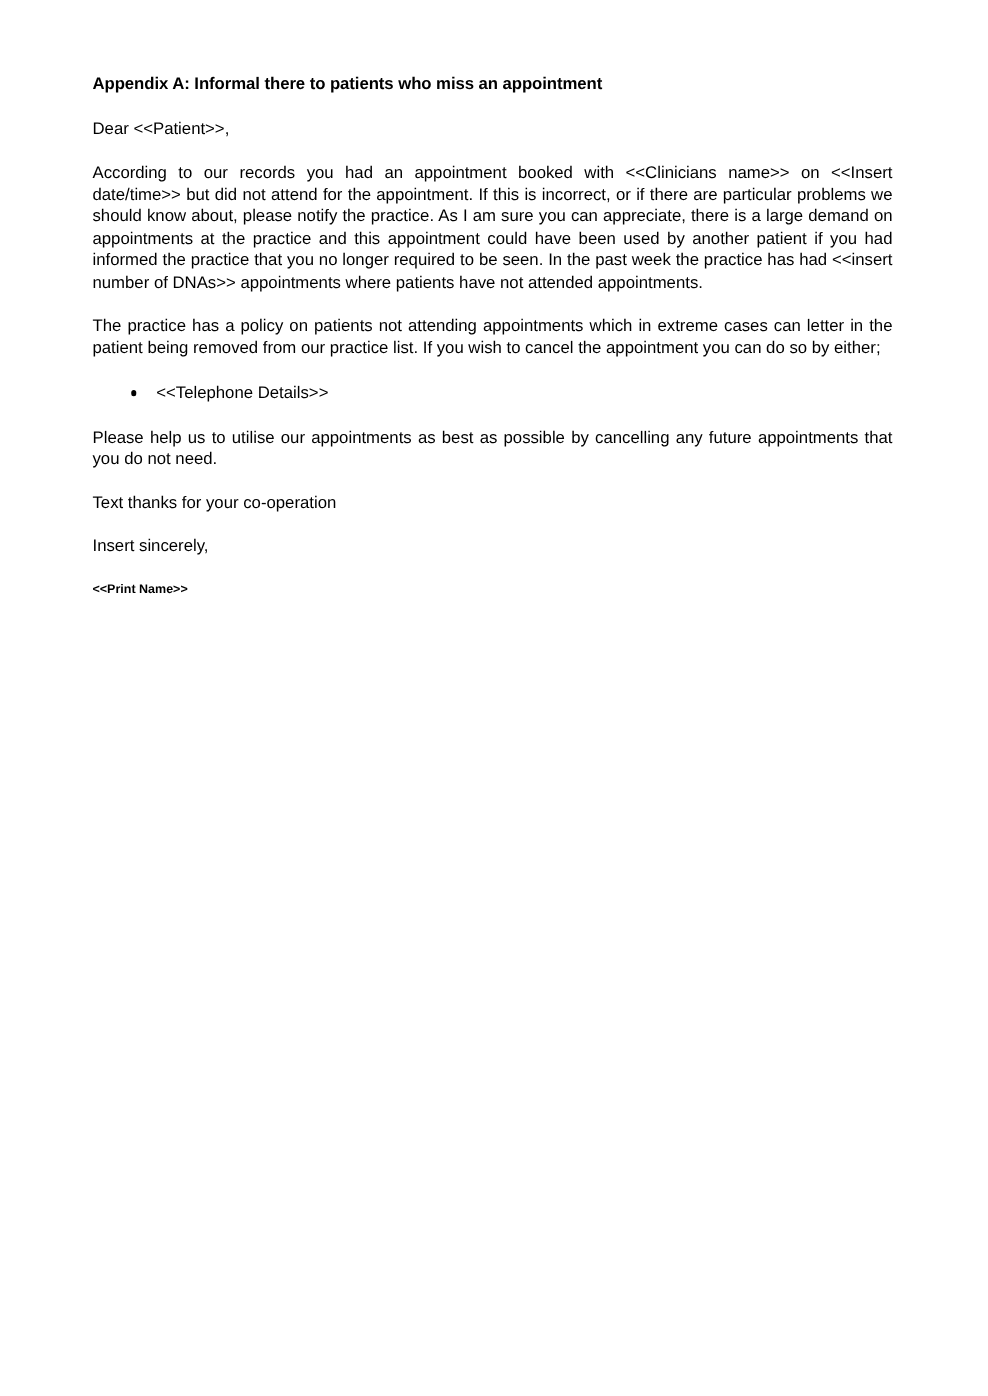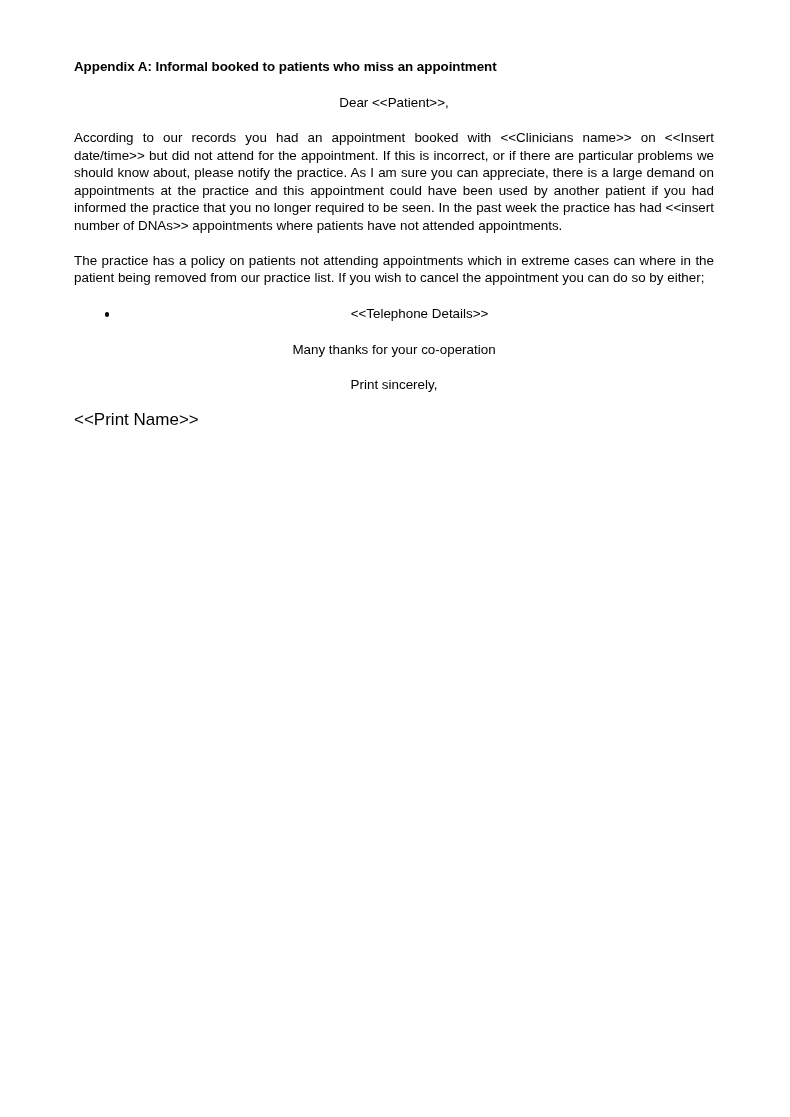--- a/index.html
+++ b/index.html
@@ -34,77 +34,78 @@
     letter-spacing: -0.05px;
   }
   .para {
     font-size: 13.4px;
     line-height: 17.5px;
     margin: 0 0 17.5px 0;
     text-align: justify;
     text-justify: inter-word;
   }
   .para.left {
-    text-align: center;
+    text-align: left;
   }
   .para:last-child {
     margin-bottom: 0;
   }
   .bullet-list {
     list-style: none;
     margin: 0 0 17.5px 0;
     padding: 0;
-    text-align: center;
   }
   .bullet-list li {
     position: relative;
     font-size: 13.4px;
     line-height: 19.3px;
     padding-left: 51px;
   }
   .bullet-list li::before {
     content: "";
     position: absolute;
     left: 31px;
     top: 8.4px;
     width: 4.2px;
     height: 4.2px;
     background: #000000;
     border-radius: 50%;
   }
   .sig-block {
-    font-size: 17px;
+    font-size: 10px;
     line-height: 17.5px;
     margin: 0;
+    font-weight: bold;
   }
 </style>
 </head>
 <body>
 
 <div class="page">
   <div class="doc-body">
 
-    <h1 class="heading">Appendix A: Informal booked to patients who miss an appointment</h1>
+    <h1 class="heading">Appendix A: Informal there to patients who miss an appointment</h1>
 
     <p class="para left">Dear &lt;&lt;Patient&gt;&gt;,</p>
 
     <p class="para">According to our records you had an appointment booked with &lt;&lt;Clinicians name&gt;&gt; on &lt;&lt;Insert date/time&gt;&gt; but did not attend for the appointment. If this is incorrect, or if there are particular problems we should know about, please notify the practice. As I am sure you can appreciate, there is a large demand on appointments at the practice and this appointment could have been used by another patient if you had informed the practice that you no longer required to be seen. In the past week the practice has had &lt;&lt;insert number of DNAs&gt;&gt; appointments where patients have not attended appointments.</p>
 
-    <p class="para">The practice has a policy on patients not attending appointments which in extreme cases can where in the patient being removed from our practice list. If you wish to cancel the appointment you can do so by either;</p>
+    <p class="para">The practice has a policy on patients not attending appointments which in extreme cases can letter in the patient being removed from our practice list. If you wish to cancel the appointment you can do so by either;</p>
 
     <ul class="bullet-list">
       <li>
         <span>&lt;&lt;Telephone Details&gt;&gt;</span>
       </li>
     </ul>
 
+    <p class="para">Please help us to utilise our appointments as best as possible by cancelling any future appointments that you do not need.</p>
 
-    <p class="para left">Many thanks for your co-operation</p>
+    <p class="para left">Text thanks for your co-operation</p>
 
-    <p class="para left">Print sincerely,</p>
+    <p class="para left">Insert sincerely,</p>
 
 
     <div class="sig-block">
       <div>&lt;&lt;Print Name&gt;&gt;</div>
     </div>
 
   </div>
 </div>
 
 </body></html>

